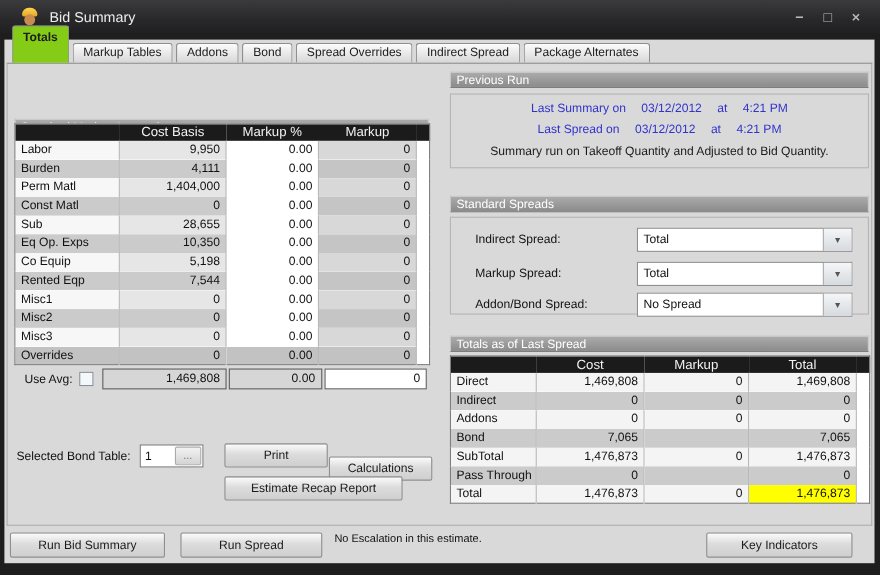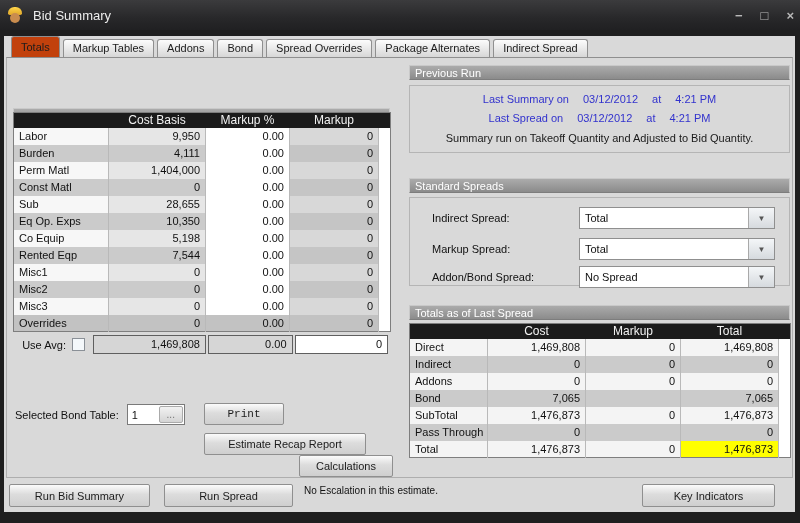--- a/index.html
+++ b/index.html
@@ -5,40 +5,40 @@
   * { margin:0; padding:0; box-sizing:border-box; }
   html,body { background:#555; }
   body { font-family:"Liberation Sans", sans-serif; font-size:11px; color:#111; }
 
   .window { position:relative; width:800px; height:523px; background:#1e1e1e; overflow:hidden;
             box-shadow:0 0 0 1px #000; }
 
   
   .titlebar { position:absolute; top:0; left:0; right:0; height:30px;
               background:linear-gradient(#3b3b3d,#28282a 60%,#202022);
-              display:flex; align-items:center; padding:0 6px; }
+              display:flex; align-items:center; padding:0 18px; }
   .app-icon { width:18px; height:18px; position:relative; flex:0 0 18px; }
   .app-icon .hat { position:absolute; top:1px; left:2px; width:14px; height:8px;
                    background:linear-gradient(#ffd54a,#e0a72a); border-radius:7px 7px 2px 2px; }
   .app-icon .face { position:absolute; top:7px; left:4px; width:10px; height:10px;
                     background:#c98c4e; border-radius:50%; }
   .titlebar .title { color:#ececec; font-size:13px; margin-left:9px; }
   .win-controls { margin-left:auto; display:flex; gap:18px; align-items:center;
                   color:#b9b9b9; font-size:13px; font-weight:bold; }
   .win-controls span { cursor:default; line-height:1; }
 
   
   .client { position:absolute; top:36px; left:4px; right:5px; bottom:11px; background:#d9d9d9; }
 
   .tabstrip { position:absolute; top:0; left:0; right:0; height:21px; display:flex;
               gap:3px; padding-left:7px; align-items:flex-end; }
   .tab { background:linear-gradient(#fcfcfc,#d7d7d7); border:1px solid #8f8f8f; border-bottom:none;
          border-radius:3px 3px 0 0; height:18px; line-height:17px; padding:0 9px; color:#1c1c1c;
          cursor:default; }
-  .tab.selected { background:#c2410c; height:21px; line-height:20px; font-weight:normal; z-index:3; }
+  .tab.selected { background:#84cc16; height:34px; line-height:20px; font-weight:bold; z-index:3; }
 
   .panel { position:absolute; top:21px; left:2px; right:2px; bottom:34px;
            background:#d9d9d9; border:1px solid #aeaeae; border-top:1px solid #8f8f8f; }
 
   
   .group-hdr { position:absolute; height:15px; line-height:15px; padding-left:5px; color:#fff;
                background:linear-gradient(#ababab,#8b8b8b); border:1px solid #c9c9c9;
                border-bottom-color:#7d7d7d; font-size:11px; }
 
   
@@ -131,22 +131,22 @@
   </div>
 
   <div class="client">
 
     <div class="tabstrip">
       <div class="tab selected">Totals</div>
       <div class="tab">Markup Tables</div>
       <div class="tab">Addons</div>
       <div class="tab">Bond</div>
       <div class="tab">Spread Overrides</div>
+      <div class="tab">Indirect Spread</div>
       <div class="tab">Package Alternates</div>
-      <div class="tab">Indirect Spread</div>
     </div>
 
     <div class="panel">
 
       <div class="group-hdr" style="left:6px; top:7px; width:377px;margin-top:43px;">Standard Markup Instructions</div>
 
       <table class="grid lgrid" style="left:6px; top:54px; width:377px;">
         <colgroup>
             <col style="width:95px">
             <col style="width:97px">
@@ -258,24 +258,24 @@
       </div>
 
       <div class="field-row" style="left:8px; top:346px;">
         <span>Selected Bond Table:</span>
         <div class="bond-input" style="margin-left:8px;">
           <span>1</span>
           <div class="bond-browse">...</div>
         </div>
       </div>
 
-      <div class="btn" style="left:197px; top:345px; width:80px; height:22px;font-family:Liberation Mono, monospace;">
+      <div class="btn" style="left:197px; top:345px; width:94px; height:22px;">
           <div class="btn-inner">Print</div>
         </div>
-      <div class="btn" style="left:292px; top:357px; width:94px; height:22px;margin-top:40px;">
+      <div class="btn" style="left:292px; top:357px; width:94px; height:22px;">
           <div class="btn-inner">Calculations</div>
         </div>
       <div class="btn" style="left:197px; top:375px; width:162px; height:22px;">
           <div class="btn-inner">Estimate Recap Report</div>
         </div>
 
       <div class="group-hdr" style="left:402px; top:7px; width:381px;">Previous Run</div>
 
       <div class="box" style="left:402px; top:27px; width:381px; height:68px;">
         <div class="prev-line">

